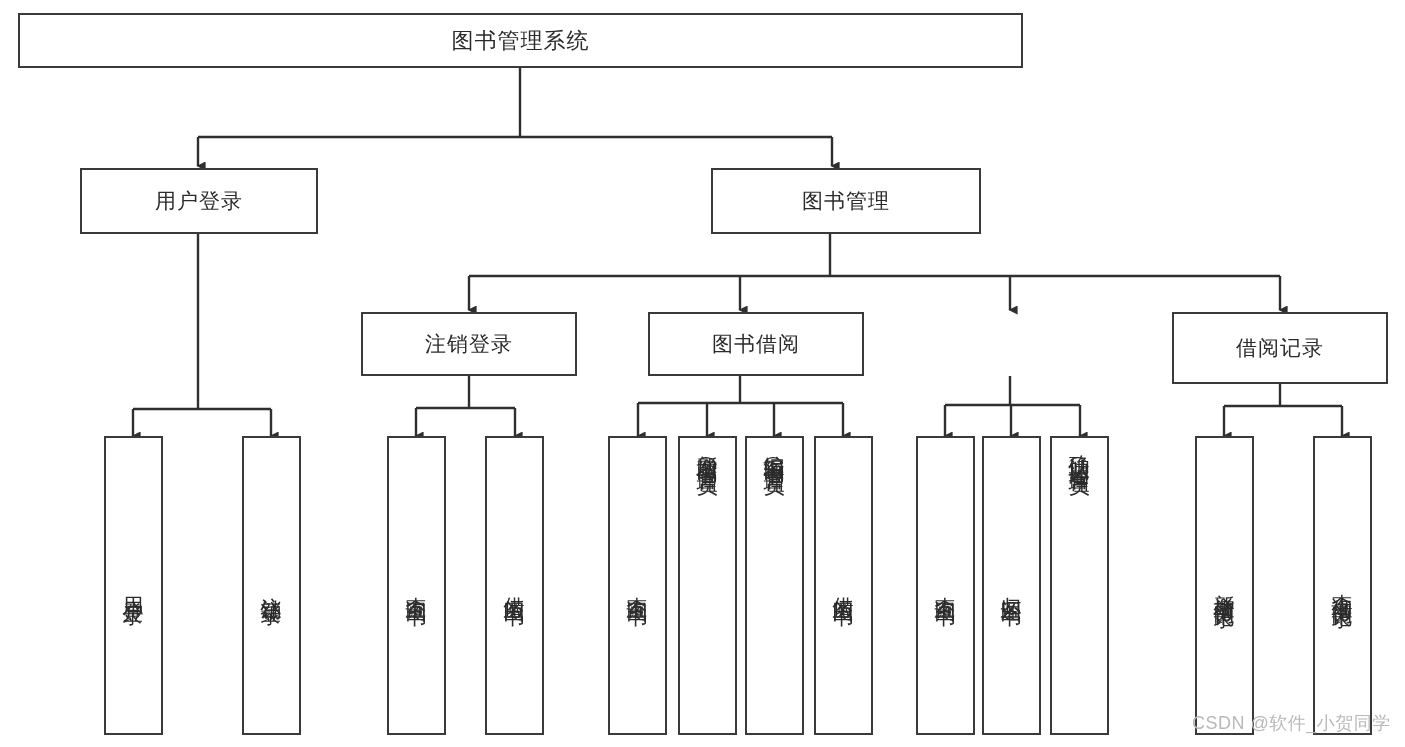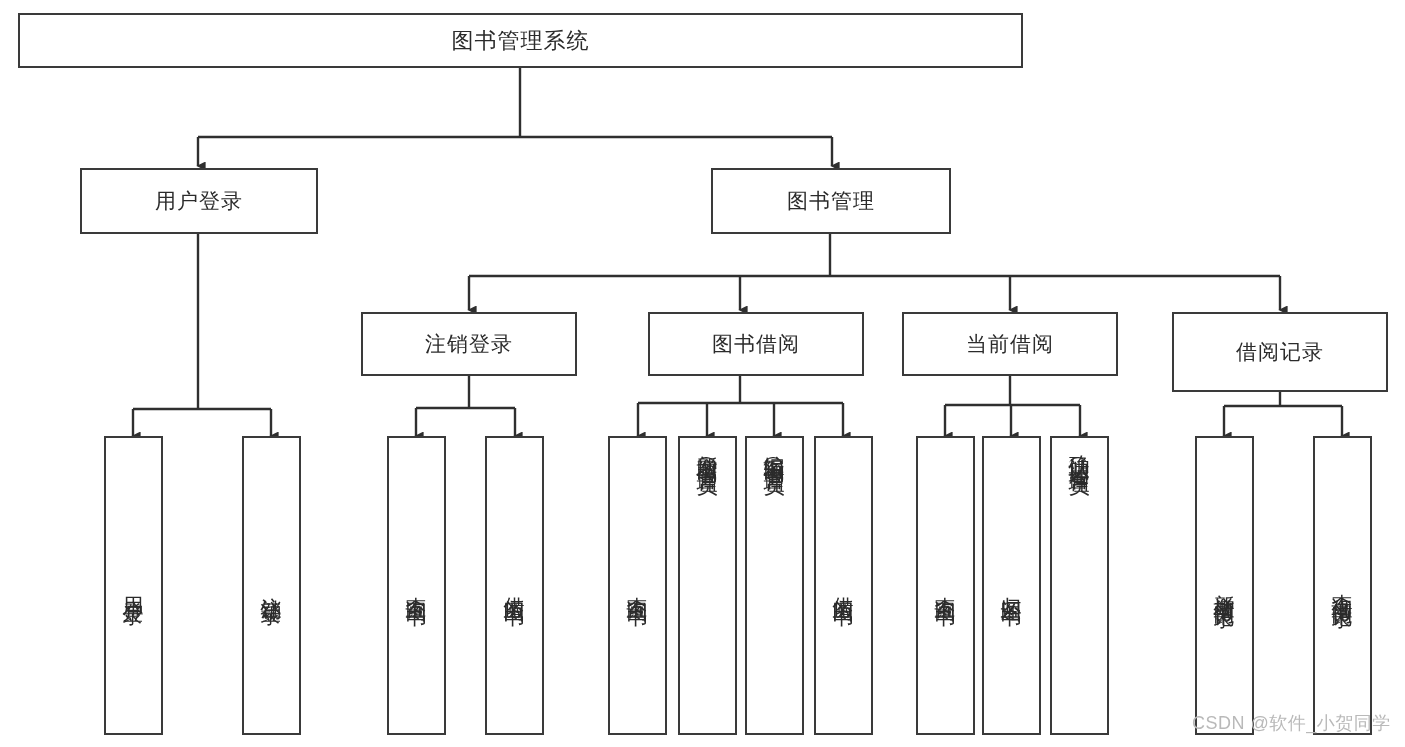--- a/index.html
+++ b/index.html
@@ -112,37 +112,34 @@
   </svg>
 
   <div class="node h root" style="left:18px;top:13px;width:1005px;height:55px;">
     <span class="lbl">图书管理系统</span>
   </div>
 
   <div class="node h" style="left:80px;top:168px;width:238px;height:66px;">
     <span class="lbl">用户登录</span>
   </div>
 
-  <div class="node h" style="left:711px;top:168px;width:240px;height:66px;">
+  <div class="node h" style="left:711px;top:168px;width:270px;height:66px;">
     <span class="lbl">图书管理</span>
   </div>
 
   <div class="node h" style="left:361px;top:312px;width:216px;height:64px;">
     <span class="lbl">注销登录</span>
   </div>
 
   <div class="node h" style="left:632px;top:312px;width:216px;height:64px;margin-left:16px;">
     <span class="lbl">图书借阅</span>
   </div>
 
-  <div class="node h" style="left:902px;top:312px;width:216px;height:64px;">
-    <span class="lbl">当前借阅</span>
-  </div>
 
-  <div class="node h" style="left:1172px;top:312px;width:216px;height:80px;">
+  <div class="node h" style="left:1172px;top:312px;width:216px;height:72px;">
     <span class="lbl">借阅记录</span>
   </div>
 
   <div class="node v mid" style="left:104px;top:436px;width:59px;height:299px;">
     <span class="lbl">用户登录</span>
   </div>
 
   <div class="node v mid" style="left:242px;top:436px;width:59px;height:299px;">
     <span class="lbl">注销登录</span>
   </div>

